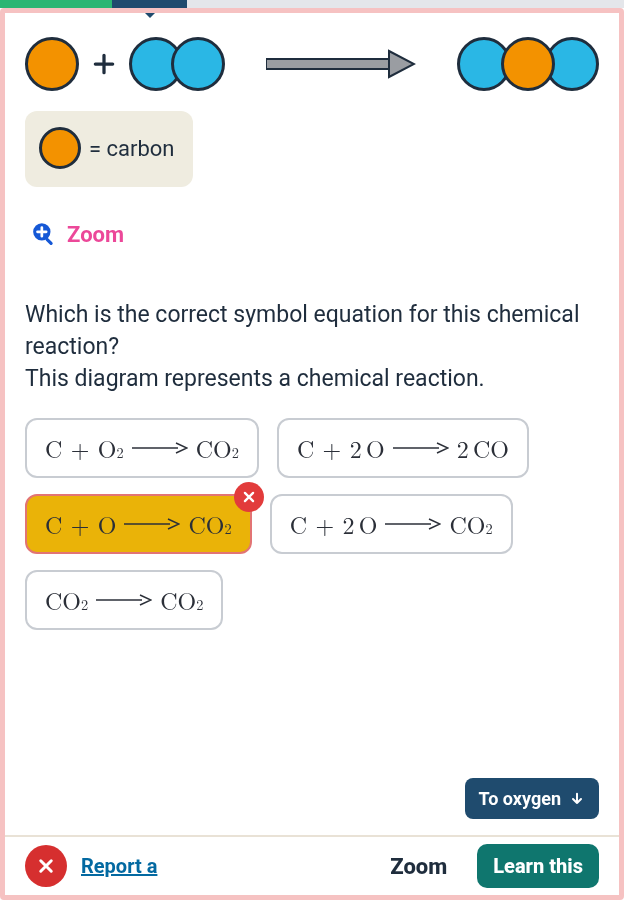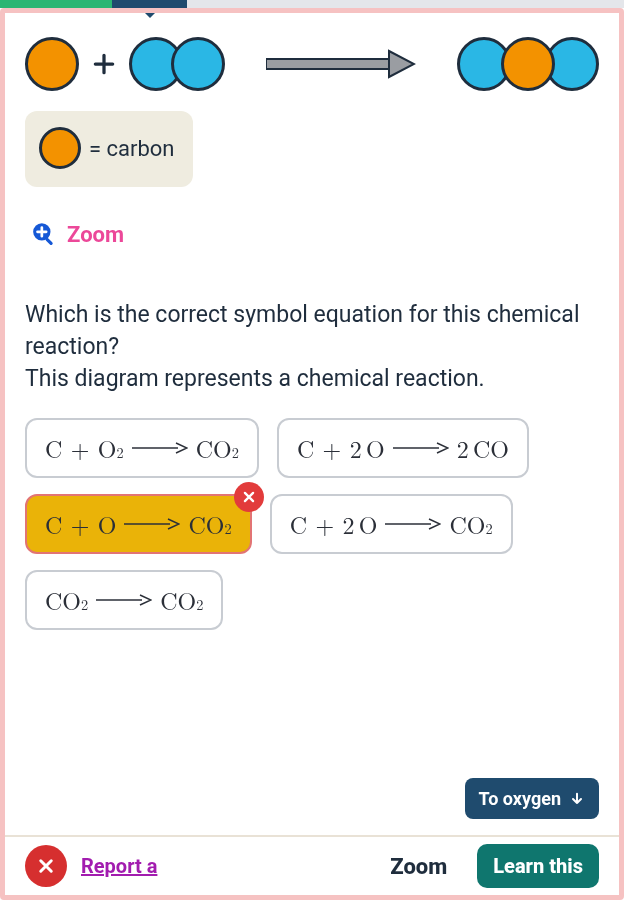--- a/index.html
+++ b/index.html
@@ -69,21 +69,21 @@
     font-size: 18px; font-weight: 700; display: flex; align-items: center; gap: 8px; cursor: pointer;
   }
 
   .footer {
     position: absolute; left: 0; right: 0; bottom: 0; height: 60px;
     border-top: 2px solid #e9e2d6; background: #fff;
     display: flex; align-items: center; padding: 0 20px; gap: 14px;
   }
   .close-circ { width: 42px; height: 42px; border-radius: 50%; background: #d62f2f; display:flex; align-items:center; justify-content:center; cursor:pointer;}
   .close-circ svg { width: 18px; height: 18px; }
-  .report { color: #a21caf; font-size: 20px; font-weight: 700; text-decoration: underline; cursor: pointer; }
+  .report { color: #0369a1; font-size: 20px; font-weight: 700; text-decoration: underline; cursor: pointer; }
   .footer-gap { flex: 1; }
   .skip { font-size: 22px; font-weight: 800; color: #1f2d3d; cursor: pointer; margin-right: 16px;}
   .learn { background: #0f766e; color: #fff; border-radius: 10px; padding: 10px 16px; font-size: 20px; font-weight: 800; cursor: pointer; }
 </style>
 </head>
 <body>
 
 <div class="progress-bar">
   <div class="progress-seg progress-green"></div>
   <div class="progress-seg progress-navy">

